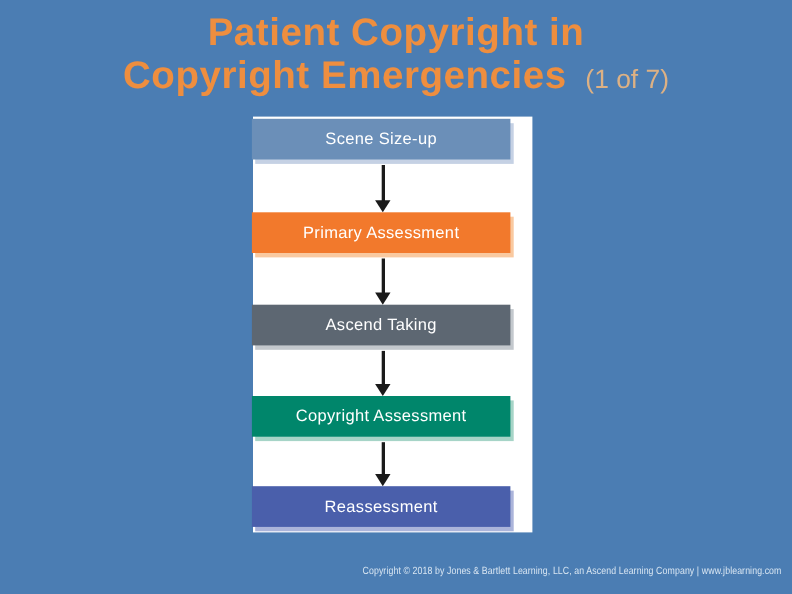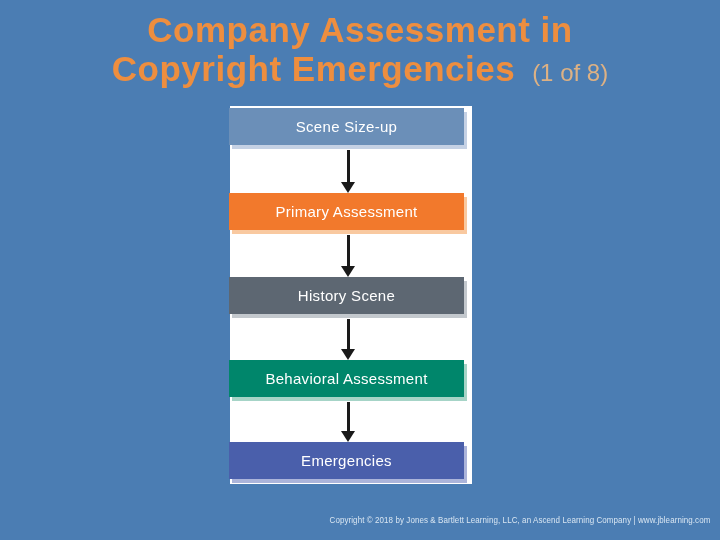--- a/index.html
+++ b/index.html
@@ -33,20 +33,21 @@
   }
 
   
   .panel {
     position: absolute;
     left: 230px;
     top: 106px;
     width: 242px;
     height: 378px;
     background: #ffffff;
+    padding-left: 12px;
   }
   .step {
     position: absolute;
     left: -1px;
     width: 235px;
     height: 37px;
     display: flex;
     align-items: center;
     justify-content: center;
     color: #ffffff;
@@ -111,23 +112,23 @@
     transform-origin: 100% 0;
     white-space: nowrap;
   }
 </style>
 </head>
 <body>
 
 <div class="slide" style="background: rgb(75, 125, 179);">
 
   <h1 class="title" style="color: rgb(238, 142, 63);">
-    <span>Company Assessment in</span><br>
+    <span>Patient Copyright in</span><br>
     <span>Copyright Emergencies</span>
-    <span class="suffix" style="color: rgb(221, 177, 132);">&nbsp;<span>(1 of 8)</span></span>
+    <span class="suffix" style="color: rgb(221, 177, 132);">&nbsp;<span>(1 of 7)</span></span>
   </h1>
 
   <div class="panel" style="background: rgb(255, 255, 255);">
 
     <div class="step step1" style="background: rgb(107, 143, 184); color: rgb(255, 255, 255); box-shadow: rgb(197, 209, 228) 3px 4px 0px;">
       <span>Scene Size-up</span>
     </div>
 
     <div class="arrow arrow1">
       <div class="shaft" style="background: rgb(26, 26, 26);"></div>
@@ -137,39 +138,39 @@
     <div class="step step2" style="background: rgb(242, 121, 44); color: rgb(255, 255, 255); box-shadow: rgb(249, 201, 160) 3px 4px 0px;">
       <span>Primary Assessment</span>
     </div>
 
     <div class="arrow arrow2">
       <div class="shaft" style="background: rgb(26, 26, 26);"></div>
       <div class="head" style="border-top-color: rgb(26, 26, 26);"></div>
     </div>
 
     <div class="step step3" style="background: rgb(93, 103, 114); color: rgb(255, 255, 255); box-shadow: rgb(195, 200, 205) 3px 4px 0px;">
-      <span>History Scene</span>
+      <span>Ascend Taking</span>
     </div>
 
     <div class="arrow arrow3">
       <div class="shaft" style="background: rgb(26, 26, 26);"></div>
       <div class="head" style="border-top-color: rgb(26, 26, 26);"></div>
     </div>
 
     <div class="step step4" style="background: rgb(0, 134, 107); color: rgb(255, 255, 255); box-shadow: rgb(166, 212, 199) 3px 4px 0px;">
-      <span>Behavioral Assessment</span>
+      <span>Copyright Assessment</span>
     </div>
 
     <div class="arrow arrow4">
       <div class="shaft" style="background: rgb(26, 26, 26);"></div>
       <div class="head" style="border-top-color: rgb(26, 26, 26);"></div>
     </div>
 
     <div class="step step5" style="background: rgb(74, 95, 171); color: rgb(255, 255, 255); box-shadow: rgb(171, 180, 218) 3px 4px 0px;">
-      <span>Emergencies</span>
+      <span>Reassessment</span>
     </div>
 
   </div>
 
 
   <div class="footer" style="color: rgb(217, 230, 242);">Copyright © 2018 by Jones &amp; Bartlett Learning, LLC, an Ascend Learning Company  |  www.jblearning.com</div>
 
 </div>
 
 </body></html>

